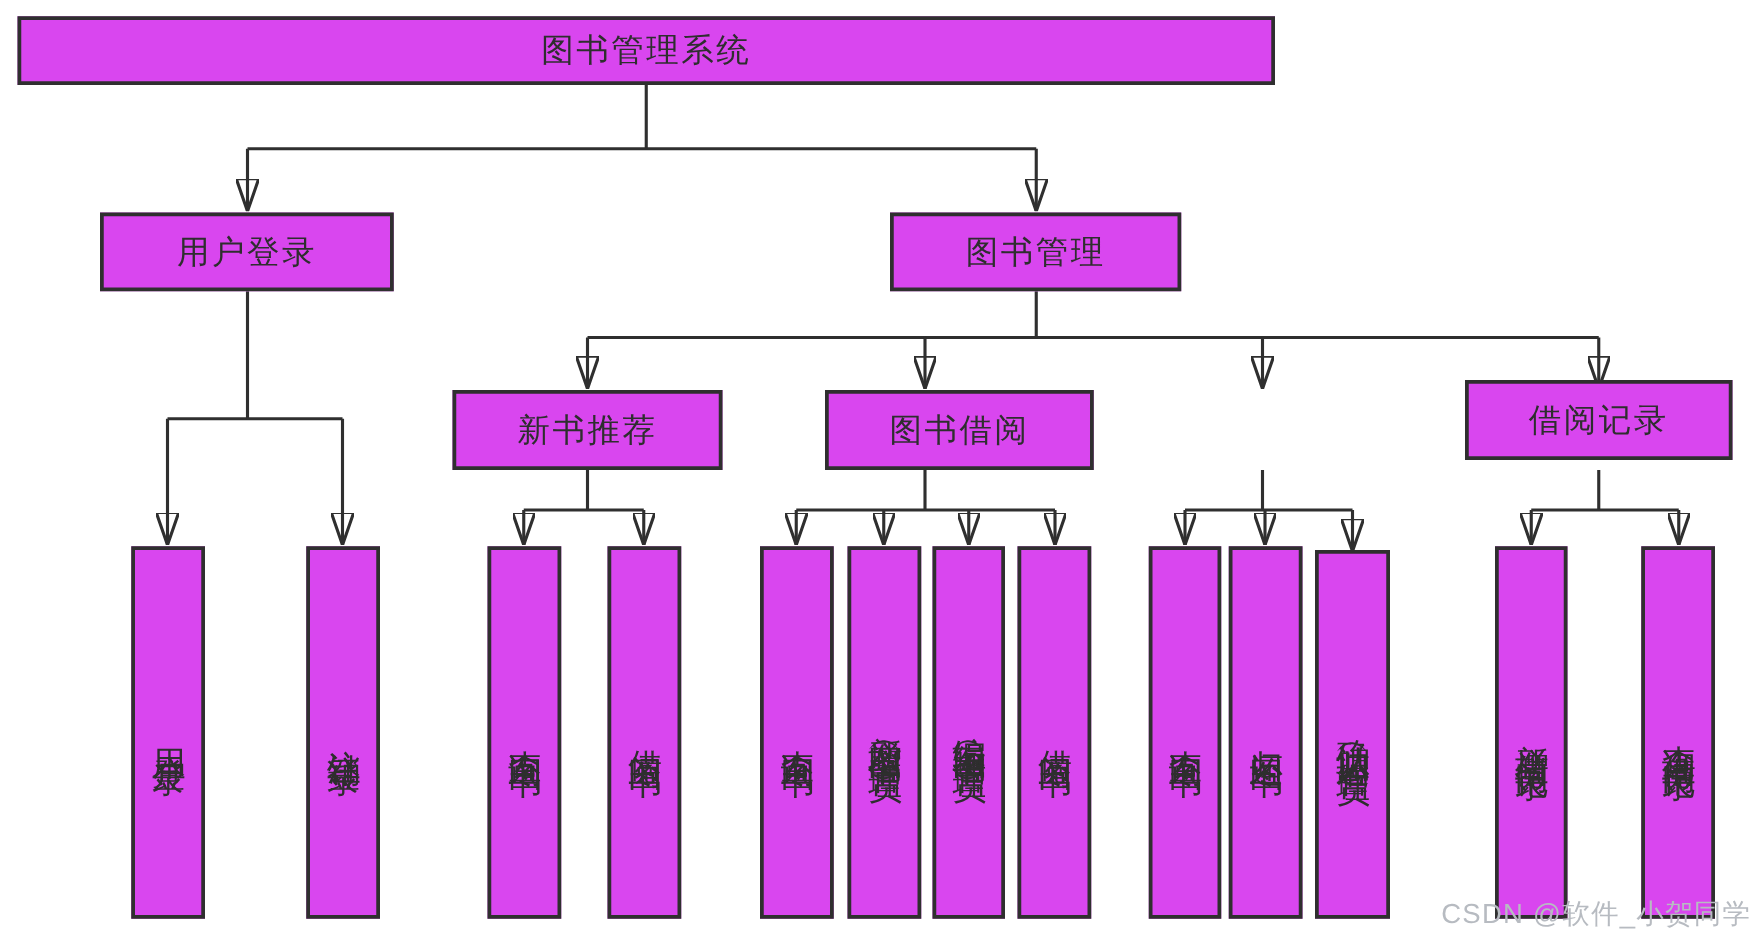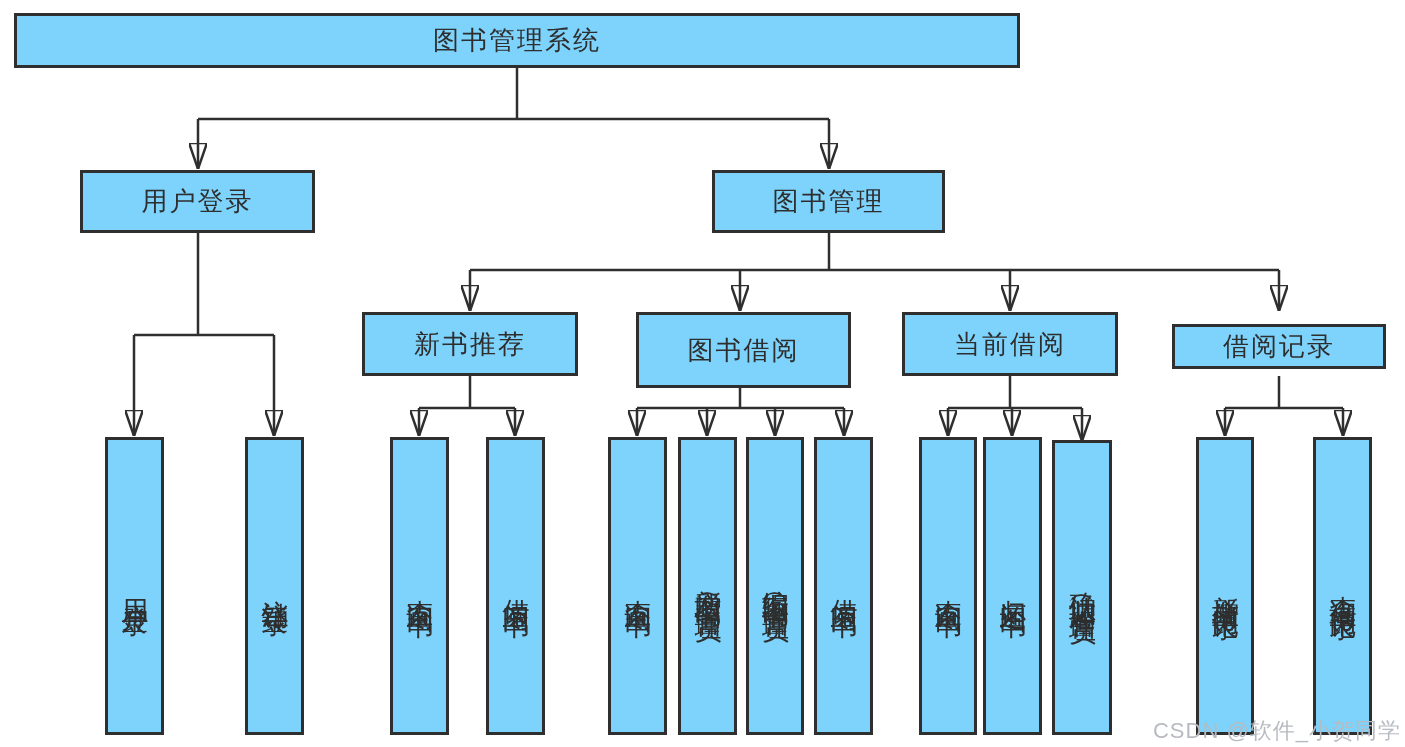--- a/index.html
+++ b/index.html
@@ -11,21 +11,21 @@
   html,body{margin:0;padding:0;}
   body{
     width:1405px;height:747px;position:relative;overflow:hidden;
     background:var(--bg);
     font-family:"Liberation Sans","DejaVu Sans",sans-serif;
   }
   #canvas{position:absolute;inset:0;width:1405px;height:747px;}
   svg.connectors{position:absolute;left:0;top:0;z-index:1;}
   svg.connectors path, svg.connectors line{stroke:var(--line);stroke-width:2.5;fill:none;}
   .node{
-    position:absolute;box-sizing:border-box;background:#7dd3fc;
+    position:absolute;box-sizing:border-box;background:#d946ef;
     border:3px solid var(--line);color:var(--text);
     display:flex;align-items:center;justify-content:center;
     z-index:2;
   }
   .hbox{font-size:26px;letter-spacing:2px;white-space:nowrap;}
   .vbox span{
     writing-mode:vertical-rl;text-orientation:mixed;
     font-size:27px;letter-spacing:4px;line-height:1;white-space:nowrap;
   }
   .watermark{
@@ -107,27 +107,24 @@
   <div class="node hbox" style="left:80px;top:170px;width:235px;height:63px">
     <span>用户登录</span>
   </div>
   <div class="node hbox" style="left:362px;top:312px;width:216px;height:64px">
     <span>新书推荐</span>
   </div>
 
   <div class="node hbox" style="left:712px;top:170px;width:233px;height:63px">
     <span>图书管理</span>
   </div>
-  <div class="node hbox" style="left:636px;top:312px;width:215px;height:76px">
+  <div class="node hbox" style="left:660px;top:312px;width:215px;height:64px">
     <span>图书借阅</span>
   </div>
-  <div class="node hbox" style="left:902px;top:312px;width:216px;height:64px">
-    <span>当前借阅</span>
-  </div>
-  <div class="node hbox" style="left:1172px;top:324px;width:214px;height:45px">
+  <div class="node hbox" style="left:1172px;top:304px;width:214px;height:64px">
     <span>借阅记录</span>
   </div>
 
   <div class="node vbox" style="left:105px;top:437px;width:59px;height:298px">
     <span>用户登录</span>
   </div>
   <div class="node vbox" style="left:245px;top:437px;width:59px;height:298px">
     <span>注销登录</span>
   </div>
 

